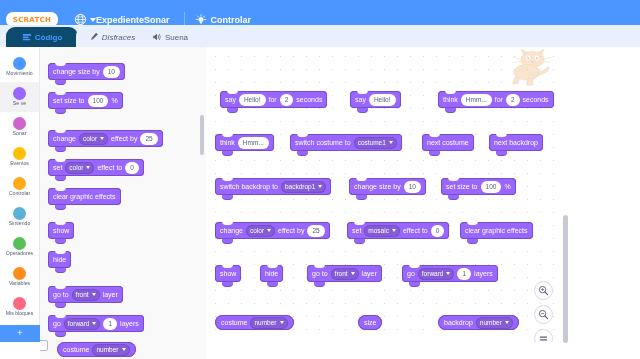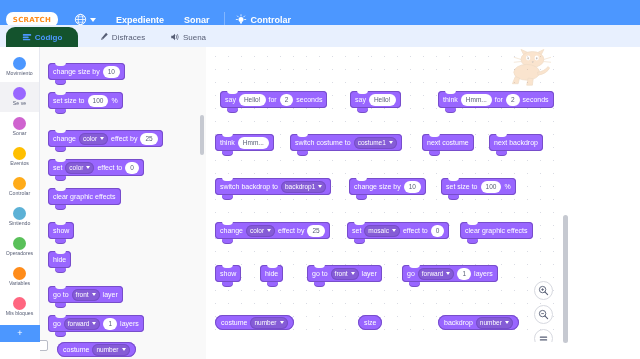--- a/index.html
+++ b/index.html
@@ -22,44 +22,44 @@
   }
   .logo-text {
     font-size: 7px; font-weight: bold; color: #ff8c1a; letter-spacing: .3px;
     font-family: "DejaVu Sans", sans-serif;
   }
   .mb-globe { margin-left: 16px; display: flex; align-items: center; gap: 3px; }
   .globe-ic { width: 13px; height: 13px; display:block; }
   .caret { width: 0; height: 0; border-left: 3px solid transparent;
            border-right: 3px solid transparent; border-top: 4px solid #fff; }
   .mb-item {
-    margin-left: 20px; color: #fff; font-size: 9px; font-weight: bold;
+    margin-left: 0; color: #fff; font-size: 9px; font-weight: bold;
     white-space: nowrap;
   }
   .mb-sep { margin-left: 14px; width: 1px; height: 16px; background: rgba(255,255,255,.3); }
   .mb-tut { margin-left: 10px; display: flex; align-items: center; gap: 4px; }
   .bulb-ic { width: 12px; height: 12px; display:block; }
 
   
   .tabrow {
     position: absolute; left: 0; top: 25px; width: 640px; height: 22px;
     background: #e8f0fe;
   }
   .tab {
     position: absolute; top: 2px; height: 20px;
     border-top-left-radius: 9px; border-top-right-radius: 9px;
     display: flex; align-items: center; justify-content: center; gap: 3px;
     font-size: 8px; color: #575e75; white-space: nowrap;
   }
-  .tab.active { background: #14532d; color: #4c97ff; font-weight: bold; }
+  .tab.active { background: #0c4a6e; color: #4c97ff; font-weight: bold; }
   .tab.inactive { background: #e8f0fe; }
   .tab-ic { width: 10px; height: 10px; display:block; }
   #tab0 { left: 6px;   width: 72px; }
-  #tab1 { left: 86px;  width: 72px; }
-  #tab2 { left: 158px; width: 60px; }
+  #tab1 { left: 76px;  width: 72px; font-style: italic; }
+  #tab2 { left: 140px; width: 60px; }
 
   
   .body { position: absolute; left: 0; top: 47px; width: 640px; height: 312px; background:#fff; }
 
   
   .cats {
     position: absolute; left: 0; top: 0; width: 40px; height: 295px;
     background: #ffffff; border-right: 1px solid #e6e8f0;
     padding-top: 5px;
   }

